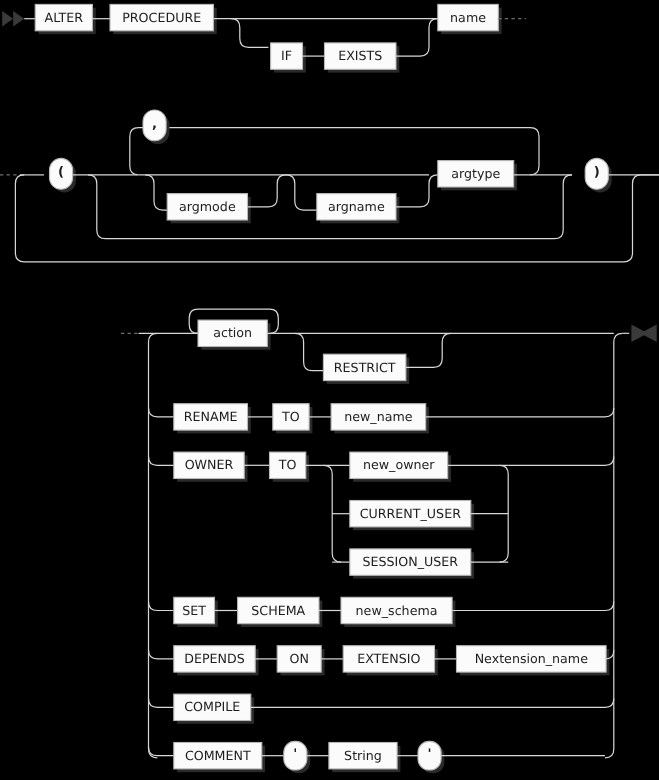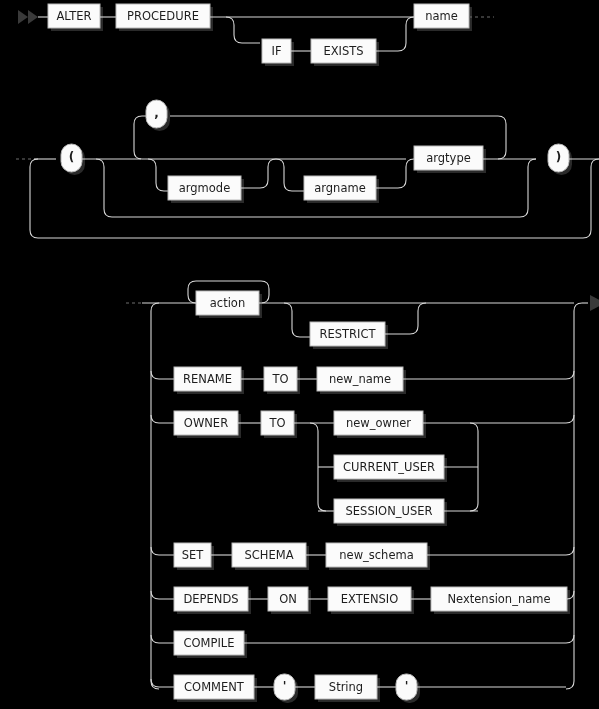--- a/index.html
+++ b/index.html
@@ -2,21 +2,21 @@
 <html><head>
 <meta charset="utf-8">
 <title>ALTER PROCEDURE railroad diagram</title>
 <style>
   html,body{margin:0;padding:0;background:#000;}
   body{
     width:599px;height:709px;position:relative;overflow:hidden;
     font-family:"DejaVu Sans","Liberation Sans",sans-serif;
     background:#000;color:#1a1a1a;
   }
-  #diagram{position:absolute;left:16px;top:0;width:545px;height:709px;}
+  #diagram{position:absolute;left:0;top:0;width:545px;height:709px;}
   svg{display:block;}
   .rail{fill:none;stroke:#d8d8d8;stroke-width:1.1;}
   .rail-dim{fill:none;stroke:#6e6e6e;stroke-width:1.1;stroke-dasharray:3 3;}
   .marker{fill:#3a3a3a;stroke:none;}
   .shadow{fill:#2a2a2a;}
   .boxfill{fill:#fbfbfb;stroke:#b9b9b9;stroke-width:1;}
   .pillfill{fill:#fbfbfb;stroke:#b9b9b9;stroke-width:1;}
   .lbl{
     font-family:"DejaVu Sans","Liberation Sans",sans-serif;
     font-size:11.5px;fill:#1d1d1d;text-anchor:middle;

